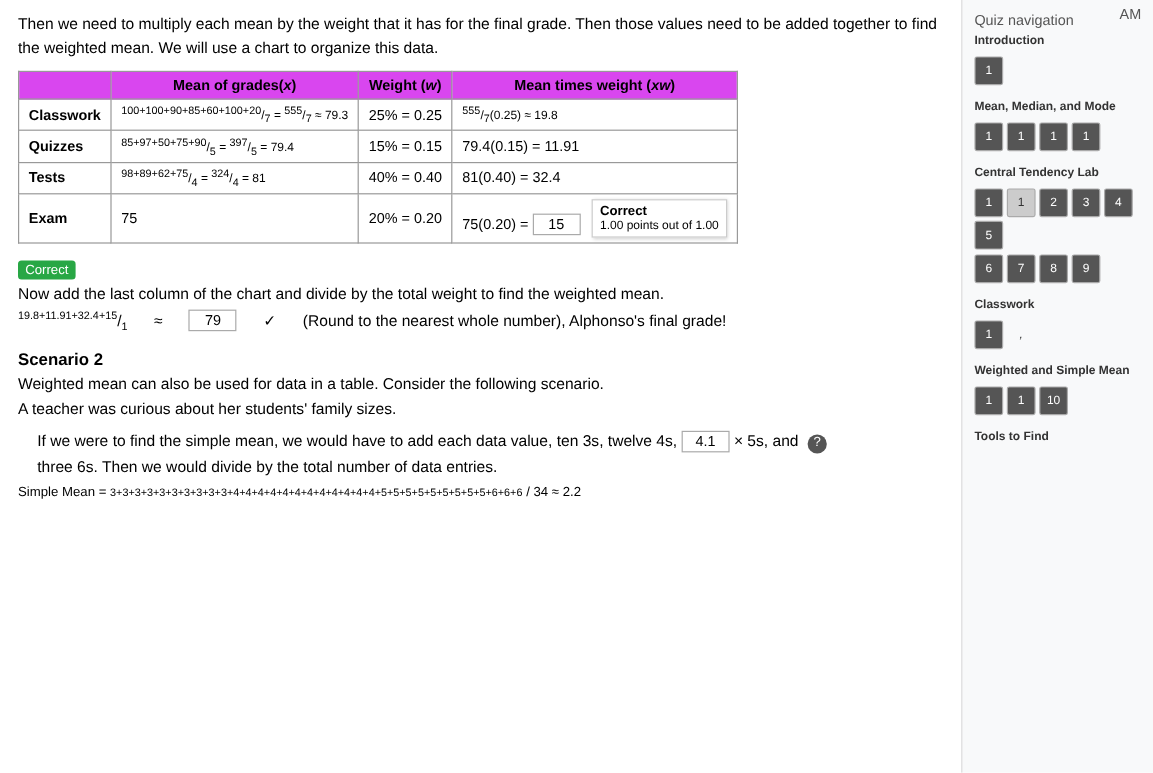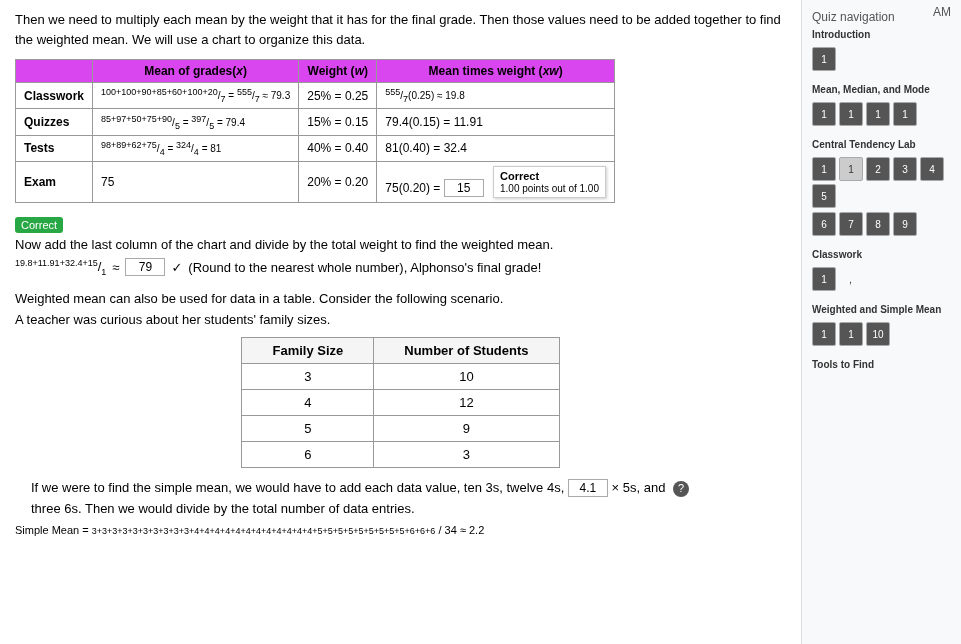--- a/index.html
+++ b/index.html
@@ -69,21 +69,21 @@
     .now-add-text {
       font-size: 13px;
       margin-bottom: 6px;
     }
 
     .weighted-formula {
       font-size: 13px;
       margin-bottom: 14px;
       display: flex;
       align-items: center;
-      gap: 6px;
+      gap: 22px;
     }
 
     .scenario2-heading {
       font-size: 14px;
       font-weight: bold;
       margin-bottom: 5px;
     }
 
     .scenario2-text {
       font-size: 13px;
@@ -269,49 +269,24 @@
     <div class="weighted-formula">
       <span>
         <sup>19.8+11.91+32.4+15</sup>/<sub>1</sub>
       </span>
       <span>≈</span>
       <input class="inline-input" value="79" readonly="" style="">
       <span>✓</span>
       <span>(Round to the nearest whole number), Alphonso's final grade!</span>
     </div>
 
+    <div class="scenario2-heading">Scenario 2</div>
     <p class="scenario2-text">Weighted mean can also be used for data in a table. Consider the following scenario.</p>
     <p class="scenario2-text">A teacher was curious about her students' family sizes.</p>
 
-    <table class="family-table">
-      <thead>
-        <tr>
-          <th>Family Size</th>
-          <th>Number of Students</th>
-        </tr>
-      </thead>
-      <tbody>
-        <tr>
-          <td>3</td>
-          <td>10</td>
-        </tr>
-        <tr>
-          <td>4</td>
-          <td>12</td>
-        </tr>
-        <tr>
-          <td>5</td>
-          <td>9</td>
-        </tr>
-        <tr>
-          <td>6</td>
-          <td>3</td>
-        </tr>
-      </tbody>
-    </table>
 
     <div class="simple-mean-text">
       <span>If we were to find the simple mean, we would have to add each data value, ten 3s, twelve 4s,</span>
       <input class="inline-input" value="4.1" readonly="" style="">
       <span> × 5s, and</span>
       <span style="background:#555;color:#fff;border-radius:50%;width:16px;height:16px;display:inline-flex;align-items:center;justify-content:center;font-size:11px;margin-left:4px;">?</span>
       <br>
       <span>three 6s. Then we would divide by the total number of data entries.</span>
     </div>
 

